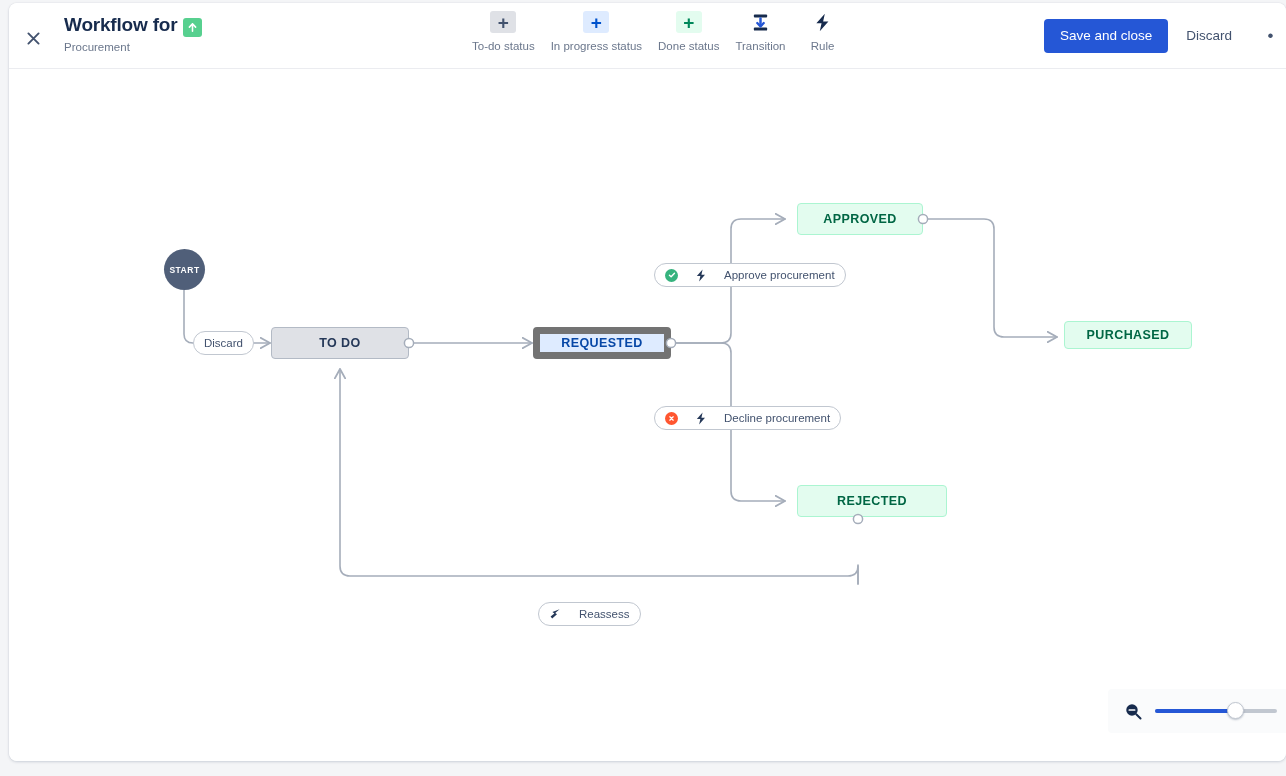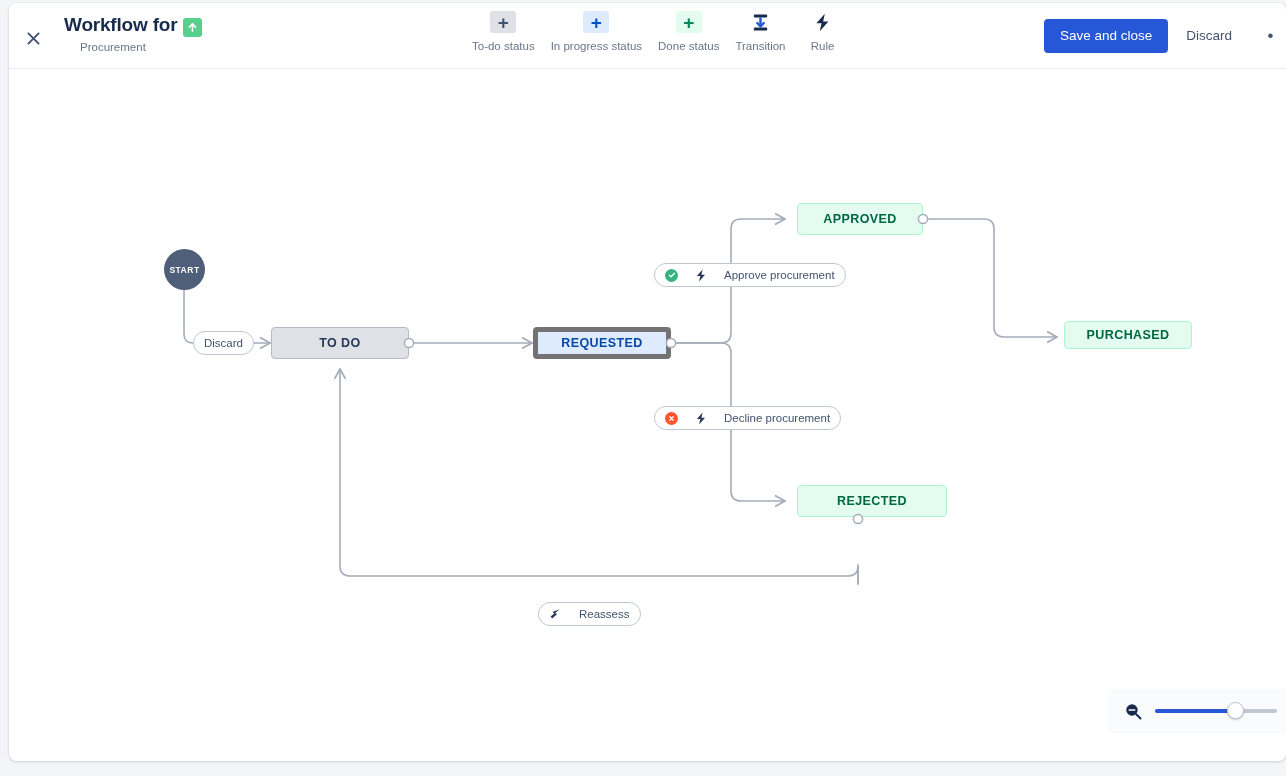--- a/index.html
+++ b/index.html
@@ -42,21 +42,21 @@
   .title-text {
     font-size: 19px; font-weight: bold; color: #172b4d;
     letter-spacing: -0.2px; line-height: 24px;
   }
   .prio-badge {
     width: 19px; height: 19px; border-radius: 3px;
     background: #57d08f;
     display: flex; align-items: center; justify-content: center;
   }
   .subtitle {
-    font-size: 11.5px; color: #6b778c; margin-top: 3px; line-height: 14px; margin-left: 16px;
+    font-size: 11.5px; color: #6b778c; margin-top: 3px; line-height: 14px;
   }
 
   
   .toolbar {
     position: absolute; left: 455px; top: 8px;
     display: flex; align-items: flex-start; gap: 0px;
   }
   .tool {
     display: flex; flex-direction: column; align-items: center;
     cursor: pointer; padding: 0 8px; min-width: 58px;
@@ -112,21 +112,21 @@
     border-radius: 4px;
     display: flex; align-items: center; justify-content: center;
     font-size: 12.5px; font-weight: bold; letter-spacing: 0.4px;
     cursor: pointer;
     user-select: none;
   }
   .node.todo {
     background: #dfe1e6; border: 1px solid #b3bac5; color: #253858;
   }
   .node.prog {
-    background: #deebff; border: 5px solid #737373; color: #0747a6;
+    background: #deebff; border: 7px solid #737373; color: #0747a6;
   }
   .node.done {
     background: #e3fcef; border: 1px solid #abf5d1; color: #006644;
   }
   .start-node {
     position: absolute;
     width: 41px; height: 41px; border-radius: 50%;
     background: #505f79; color: #fff;
     display: flex; align-items: center; justify-content: center;
     font-size: 8.5px; font-weight: bold; letter-spacing: 0.5px;

